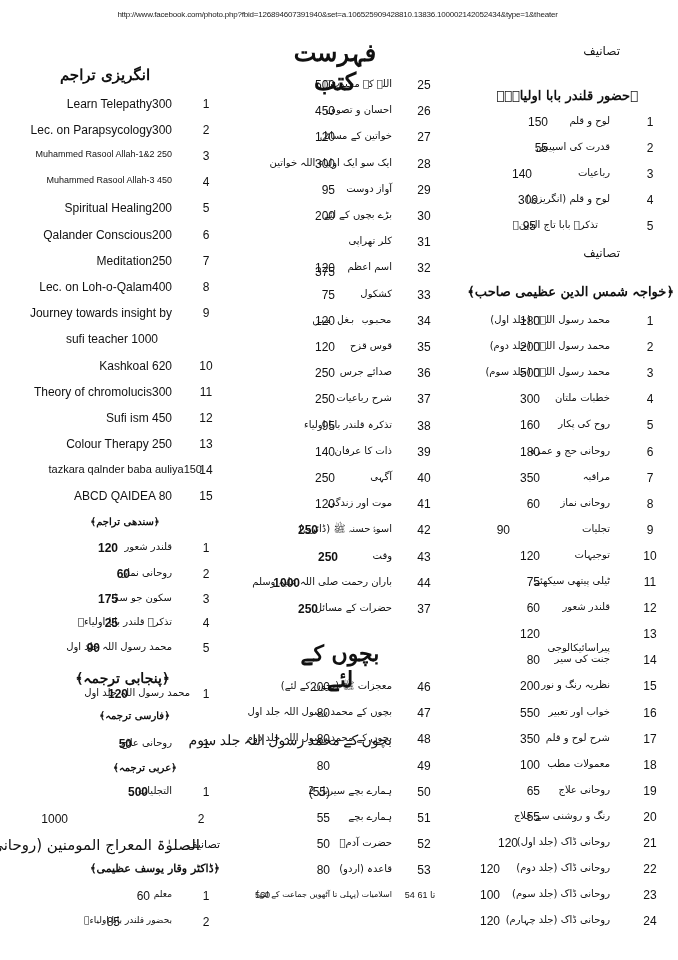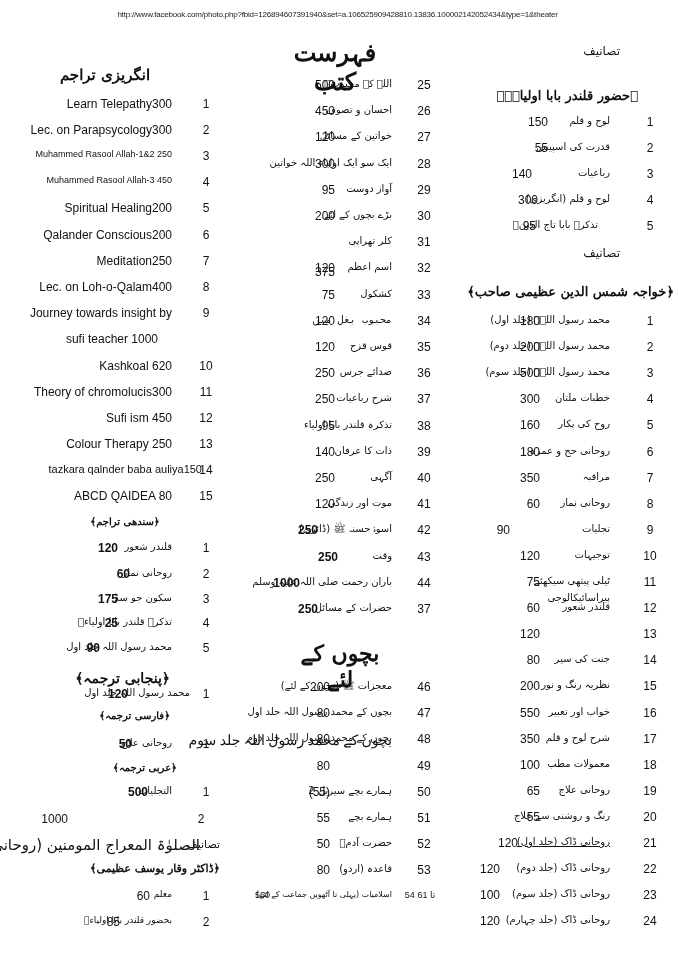--- a/index.html
+++ b/index.html
@@ -240,21 +240,21 @@
     <span class="txt" style="right:138px; top:548.9px; font-size:12px;">120</span>
     <span class="txt ur" style="right:68px; top:548.9px;">توجیہات</span>
     <div class="num" style="left:638px; top:548.9px; width:24px;">10</div>
     <span class="txt" style="right:138px; top:575px; font-size:12px;">75</span>
     <span class="txt ur" style="right:68px; top:575px;">ٹیلی پیتھی سیکھئے</span>
     <div class="num" style="left:638px; top:575px; width:24px;">11</div>
     <span class="txt" style="right:138px; top:601.1px; font-size:12px;">60</span>
     <span class="txt ur" style="right:68px; top:601.1px;">قلندر شعور</span>
     <div class="num" style="left:638px; top:601.1px; width:24px;">12</div>
     <span class="txt" style="right:138px; top:627.2px; font-size:12px;">120</span>
-    <span class="txt ur" style="right:68px; top:592px;margin-left:47px;">پیراسائیکالوجی</span>
+    <span class="txt ur" style="right:68px; top:642px;margin-left:47px;">پیراسائیکالوجی</span>
     <div class="num" style="left:638px; top:627.2px; width:24px;">13</div>
     <span class="txt" style="right:138px; top:653.3px; font-size:12px;">80</span>
     <span class="txt ur" style="right:68px; top:653.3px;">جنت کی سیر</span>
     <div class="num" style="left:638px; top:653.3px; width:24px;">14</div>
     <span class="txt" style="right:138px; top:679.4000000000001px; font-size:12px;">200</span>
     <span class="txt ur" style="right:68px; top:679.4000000000001px;">نظریہ رنگ و نور</span>
     <div class="num" style="left:638px; top:679.4000000000001px; width:24px;">15</div>
     <span class="txt" style="right:138px; top:705.5px; font-size:12px;">550</span>
     <span class="txt ur" style="right:68px; top:705.5px;">خواب اور تعبیر</span>
     <div class="num" style="left:638px; top:705.5px; width:24px;">16</div>
@@ -264,21 +264,21 @@
     <span class="txt" style="right:138px; top:757.7px; font-size:12px;">100</span>
     <span class="txt ur" style="right:68px; top:757.7px;">معمولات مطب</span>
     <div class="num" style="left:638px; top:757.7px; width:24px;">18</div>
     <span class="txt" style="right:138px; top:783.8px; font-size:12px;">65</span>
     <span class="txt ur" style="right:68px; top:783.8px;">روحانی علاج</span>
     <div class="num" style="left:638px; top:783.8px; width:24px;">19</div>
     <span class="txt" style="right:138px; top:809.9000000000001px; font-size:12px;">55</span>
     <span class="txt ur" style="right:68px; top:809.9000000000001px;">رنگ و روشنی سے علاج</span>
     <div class="num" style="left:638px; top:809.9000000000001px; width:24px;">20</div>
     <span class="txt" style="right:160px; top:836px; font-size:12px;">120</span>
-    <span class="txt ur" style="right:68px; top:836px;text-decoration:underline;">روحانی ڈاک (جلد اول)</span>
+    <span class="txt ur" style="right:68px; top:836px;">روحانی ڈاک (جلد اول)</span>
     <div class="num" style="left:638px; top:836px; width:24px;">21</div>
     <span class="txt" style="right:178px; top:862.1px; font-size:12px;">120</span>
     <span class="txt ur" style="right:68px; top:862.1px;">روحانی ڈاک (جلد دوم)</span>
     <div class="num" style="left:638px; top:862.1px; width:24px;">22</div>
     <span class="txt" style="right:178px; top:888.2px; font-size:12px;">100</span>
     <span class="txt ur" style="right:68px; top:888.2px;">روحانی ڈاک (جلد سوم)</span>
     <div class="num" style="left:638px; top:888.2px; width:24px;">23</div>
     <span class="txt" style="right:178px; top:914.3000000000001px; font-size:12px;">120</span>
     <span class="txt ur" style="right:68px; top:914.3000000000001px;">روحانی ڈاک (جلد چہارم)</span>
     <div class="num" style="left:638px; top:914.3000000000001px; width:24px;">24</div>

